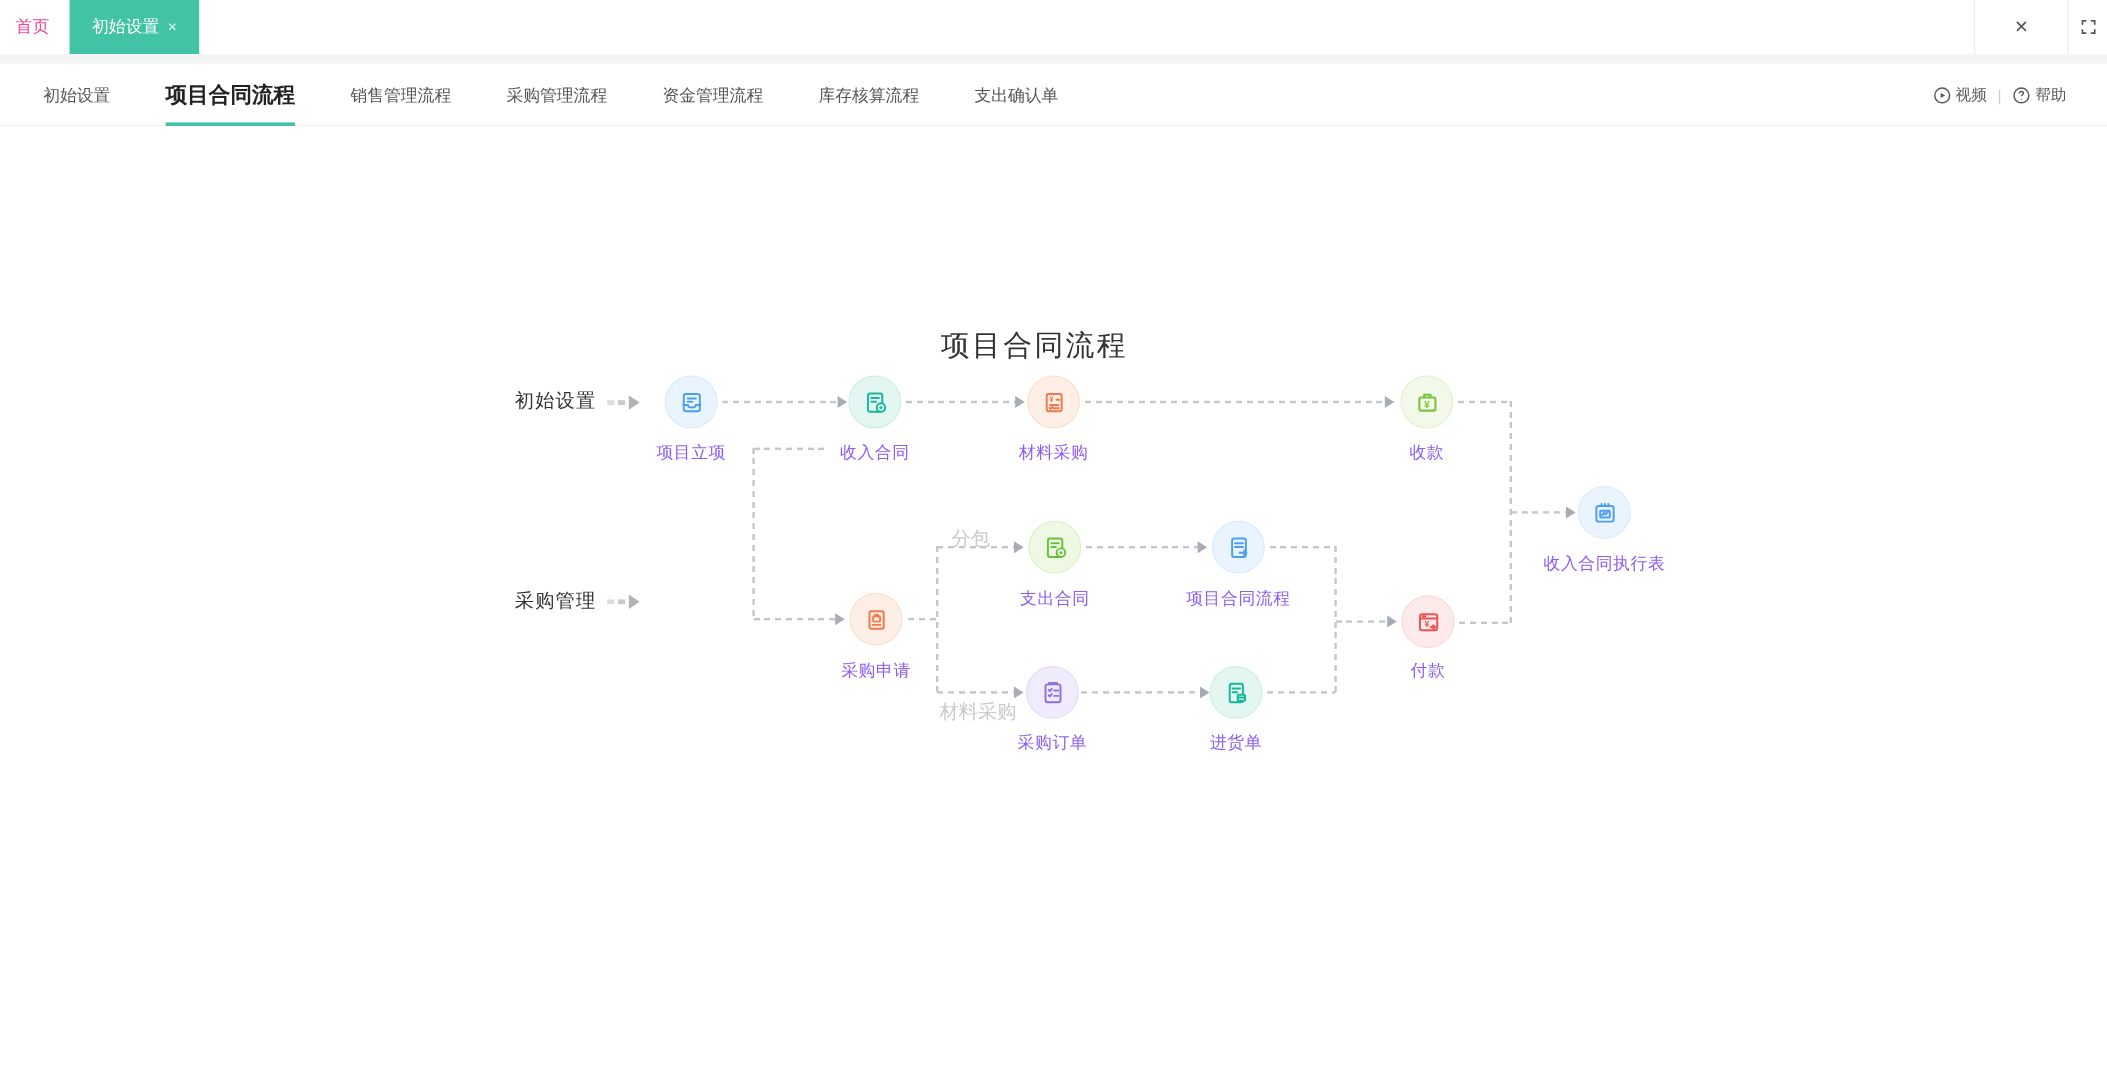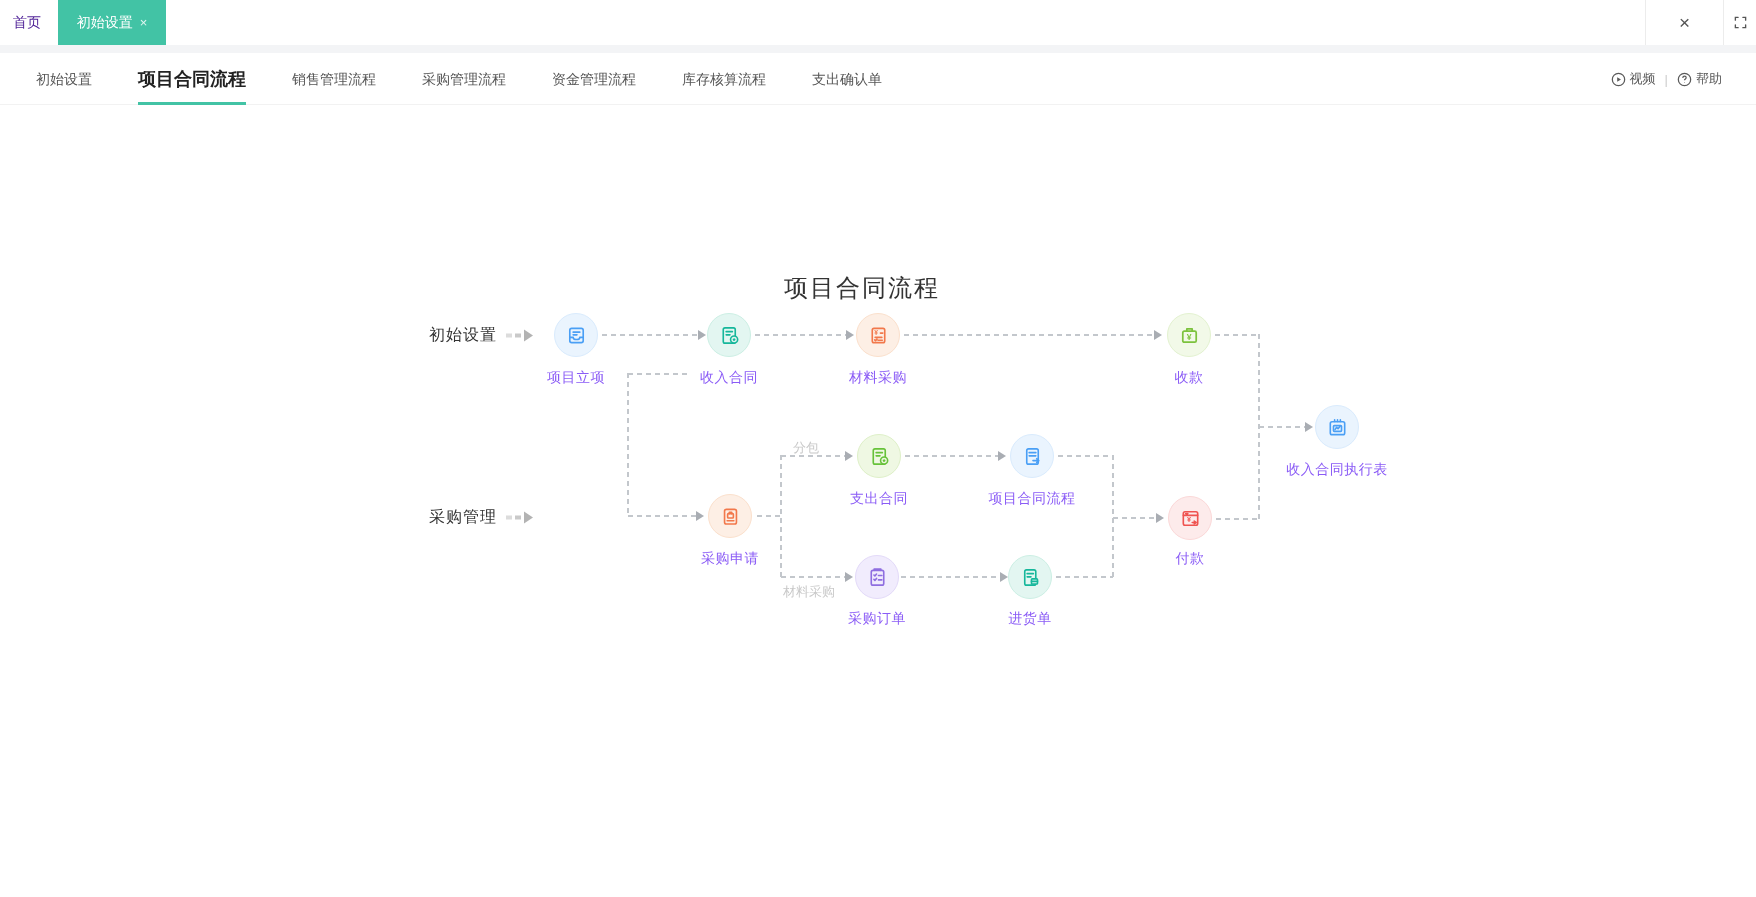--- a/index.html
+++ b/index.html
@@ -2,21 +2,21 @@
 <html><head>
 <meta charset="utf-8">
 <style>
   * { margin:0; padding:0; box-sizing:border-box; }
   html,body { width:1756px; height:897px; overflow:hidden;
     font-family:"Liberation Sans","DejaVu Sans",sans-serif; background:#f3f4f6; }
 
   
   .topbar { position:absolute; left:0; top:0; width:1756px; height:45px; background:#fff; }
   .home-tab { position:absolute; left:0; top:0; width:54px; height:45px; line-height:45px;
-    text-align:center; font-size:14px; color:#4c1d95; cursor:pointer; }
+    text-align:center; font-size:14px; color:#ec4899; cursor:pointer; }
   .active-wtab { position:absolute; left:58px; top:0; width:108px; height:45px; background:#42c3a5;
     color:#fff; font-size:14px; display:flex; align-items:center; justify-content:center; gap:7px; cursor:pointer; }
   .active-wtab .tclose { font-size:13px; opacity:.85; cursor:pointer; }
   .win-btn { position:absolute; top:0; height:45px; display:flex; align-items:center;
     justify-content:center; border-left:1px solid #ececec; color:#555; cursor:pointer; background:#fff; }
   .btn-close { left:1645px; width:78px; font-size:19px; }
   .btn-fs   { left:1723px; width:33px; }
 
   
   .panel { position:absolute; left:0; top:53px; width:1756px; height:844px; background:#fff; }
@@ -50,21 +50,21 @@
   .c-blue   { background:#eaf4fe; border:1px solid #d9ebfd; }
   .c-teal   { background:#e3f6f1; border:1px solid #ccefe4; }
   .c-orange { background:#fdefe5; border:1px solid #fbe0cc; }
   .c-green  { background:#f2f9e8; border:1px solid #e3f2d0; }
   .c-green2 { background:#eff8e3; border:1px solid #def0c8; }
   .c-purple { background:#f1ecfd; border:1px solid #e3daf9; }
   .c-red    { background:#fdebeb; border:1px solid #fbd8d8; }
 
   .nlabel { position:absolute; transform:translate(-50%,-50%); font-size:14px; color:#8b5cf6;
     white-space:nowrap; letter-spacing:.5px; }
-  .elabel { position:absolute; font-size:13px; color:#c9c9c9; white-space:nowrap; }
+  .elabel { position:absolute; font-size:16px; color:#c9c9c9; white-space:nowrap; }
 
   .dash-h { position:absolute; height:2px;
     background:repeating-linear-gradient(90deg,#c3c7cc 0 5px,transparent 5px 9px); }
   .dash-v { position:absolute; width:2px;
     background:repeating-linear-gradient(180deg,#c3c7cc 0 5px,transparent 5px 9px); }
   .arr-r { position:absolute; width:0; height:0; border-top:5px solid transparent;
     border-bottom:5px solid transparent; border-left:8px solid #a9adb3; }
 
   svg { display:block; }
 </style>
@@ -123,21 +123,21 @@
     <div class="flow-title">项目合同流程</div>
 
     <div class="group" style="left:429px; top:230px;">
       <span class="glabel">初始设置</span>
       <span class="garr">
           <i></i>
           <i class="d2"></i>
           <b></b>
         </span>
     </div>
-    <div class="group" style="left:429px; top:412px;">
+    <div class="group" style="left:429px; top:396px;">
       <span class="glabel">采购管理</span>
       <span class="garr">
           <i></i>
           <i class="d2"></i>
           <b></b>
         </span>
     </div>
 
     <div class="dash-h" style="left:602px; top:229px; width:98px;"></div>
     <div class="arr-r" style="left:698px; top:225px;"></div>

